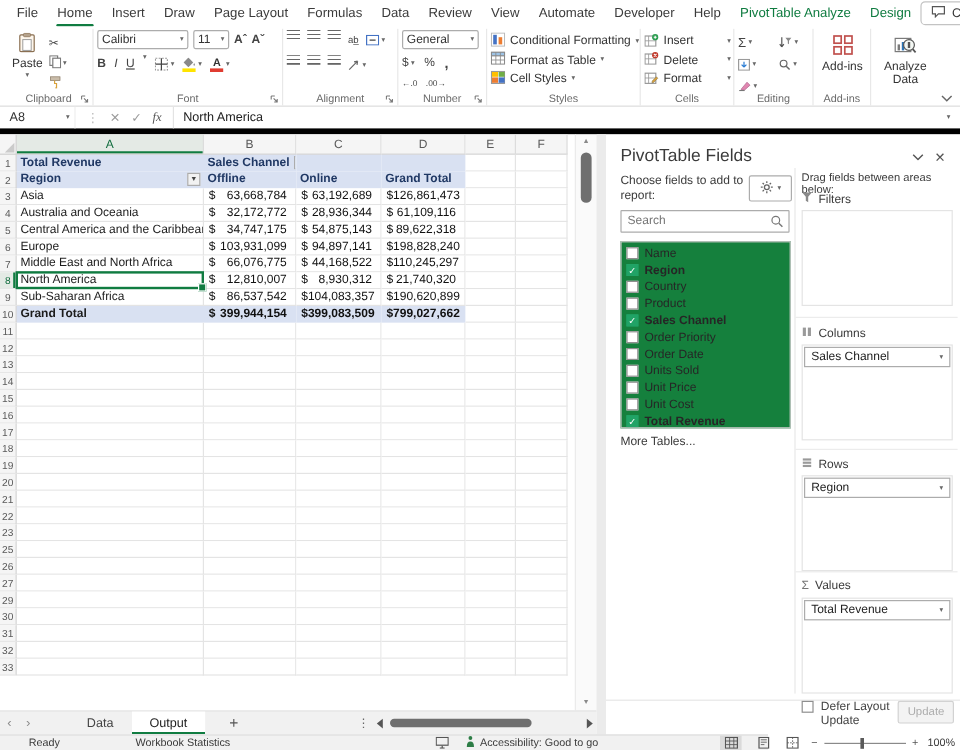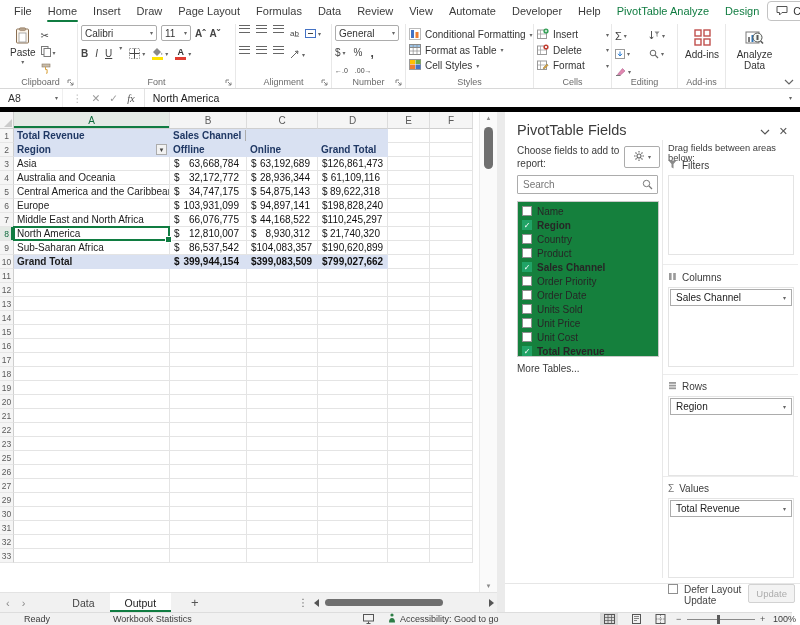--- a/index.html
+++ b/index.html
@@ -99,21 +99,21 @@
   .stab{height:100%;display:flex;align-items:center;padding:0 15px;color:#444}
   .stab.active{background:#fff;font-weight:normal;color:#222;box-shadow:inset 0 -2px 0 #107C41}
   .newsheet{padding:0 12px;color:#555;font-size:13px;margin-left:8px}
   .sb-right{margin-left:auto;display:flex;align-items:center;gap:6px;padding-right:3px}
   .vdots{color:#666;font-size:10px}
   .harr{width:0;height:0;border-top:4px solid transparent;border-bottom:4px solid transparent}
   .harr.l{border-right:5px solid #555}.harr.r{border-left:5px solid #555}
   .htrack{width:158px;display:flex;align-items:center}
   .hthumb{width:118px;height:7px;background:#6F6F6F;border-radius:4px}
   
-  .statusbar{position:absolute;top:612px;left:0;width:792px;height:13px;background:#F1F1F1;border-top:1px solid #DDDDDD;font-size:9px;color:#3b3b3b;box-sizing:border-box}
+  .statusbar{position:absolute;top:612px;left:0;width:640px;height:13px;background:#F1F1F1;border-top:1px solid #DDDDDD;font-size:9px;color:#3b3b3b;box-sizing:border-box}
   .statusbar .abs{position:absolute;top:0;height:12px;display:flex;align-items:center;gap:4px;white-space:nowrap}
   .viewbtn{display:flex;align-items:center;justify-content:center;width:18px;height:12px}
   .viewbtn.sel{background:#DADADA}
   .zoomtrack{position:relative;width:68px;height:1px;background:#8A8A8A}
   .zoomthumb{position:absolute;left:30px;top:-4px;width:3px;height:9px;background:#5A5A5A}
 </style>
 </head>
 <body>
 
 <div id="app">

